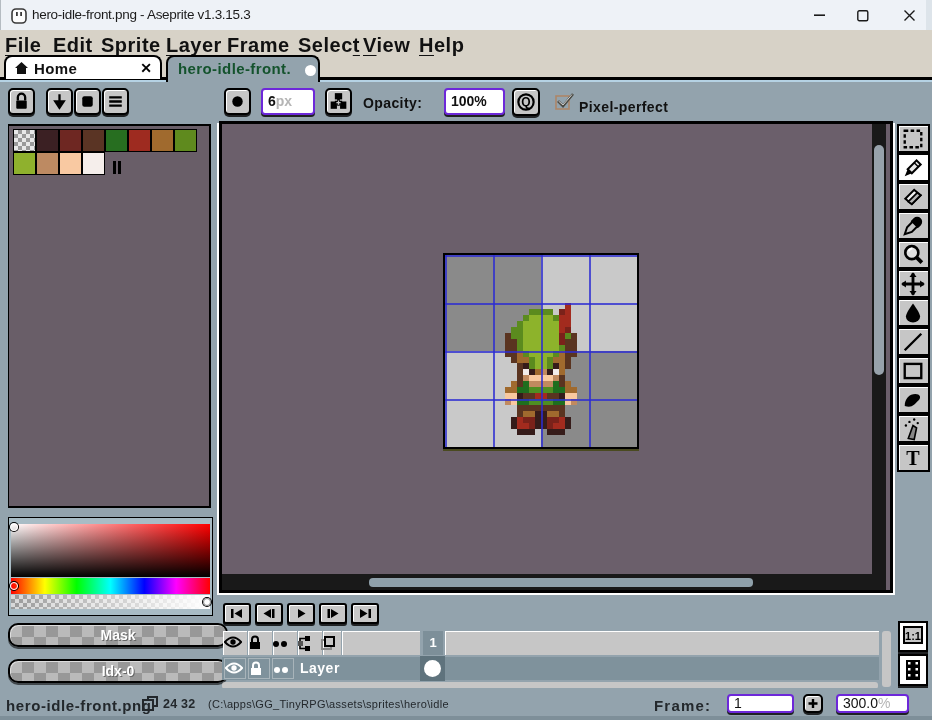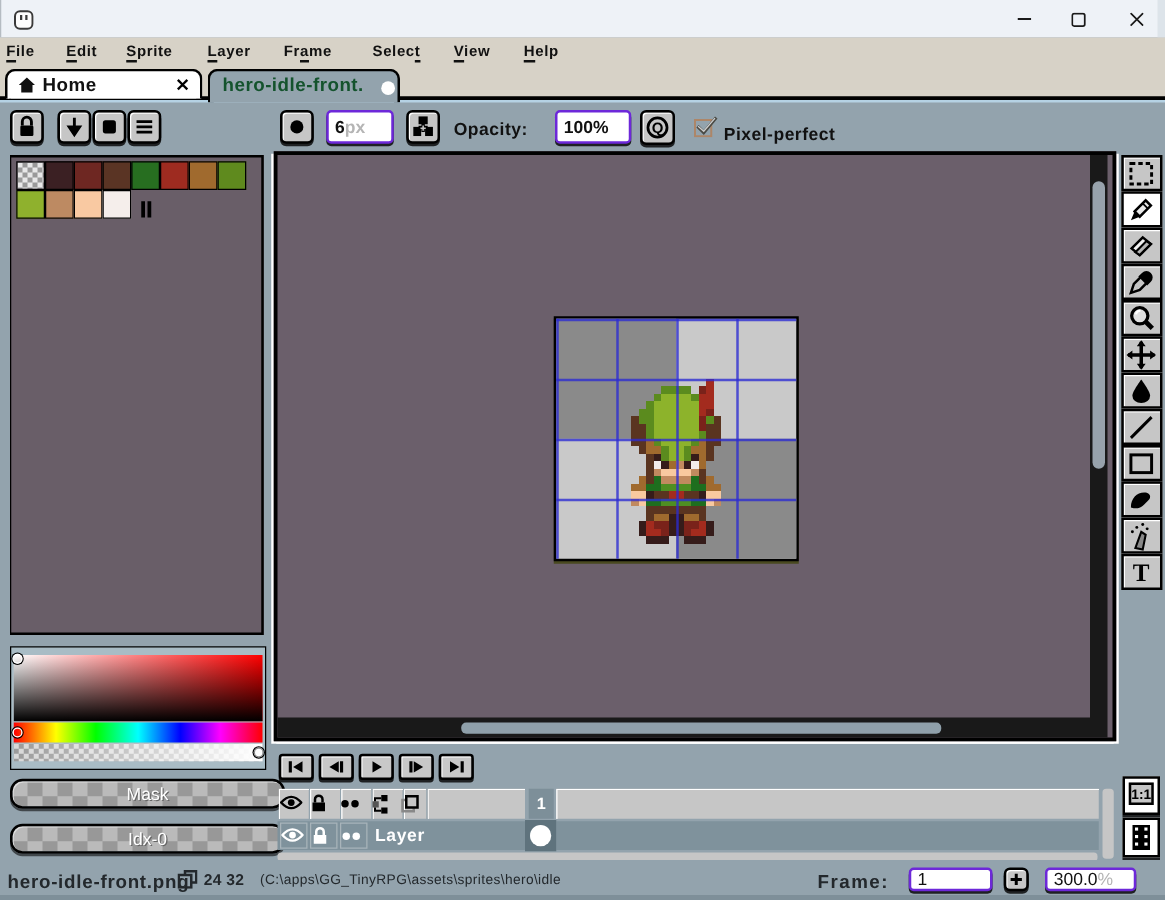--- a/index.html
+++ b/index.html
@@ -1,21 +1,21 @@
 <!DOCTYPE html>
 <html><head><meta charset="utf-8"><style>
 * { margin:0; padding:0; box-sizing:border-box; }
 html,body { width:932px; height:720px; overflow:hidden; background:#93a3ad;
   font-family:"Liberation Sans",sans-serif; }
 .abs { position:absolute; }
 #titlebar { position:absolute; left:0; top:0; width:932px; height:30px; background:#eef2f7;
   border-left:1px solid #b5bcc2; border-right:6px solid #dde4ea; }
 #titletxt { position:absolute; left:31px; top:7px; font-size:13.5px; letter-spacing:-0.3px; color:#1b1b1b; }
 #menubar { position:absolute; left:0; top:30px; width:932px; height:26px; background:#d7d2c7; }
-.menu { position:absolute; top:34px; font-size:12px; font-weight:bold; color:#111;
+.menu { position:absolute; top:34px; font-size:20px; font-weight:bold; color:#111;
   letter-spacing:0.5px; }
 .menu u { text-decoration-thickness:2px; text-underline-offset:3px; }
 #tabrow { position:absolute; left:0; top:56px; width:932px; height:24px; background:#d7d2c7; }
 #apparea { position:absolute; left:0; top:80px; width:932px; height:640px; background:#93a3ad; }
 .btn { position:absolute; background:#c6c6c6; border:2px solid #000; border-radius:5px;
   box-shadow:inset 1px 1px 0 #fff, 0 2px 0 rgba(10,10,10,0.85); }
 .btn svg { display:block; margin:auto; }
 #hometab { position:absolute; left:4px; top:55px; width:158px; height:24px; background:#ffffff;
   border:2px solid #000; border-bottom:none; border-radius:8px 8px 0 0;
   box-shadow:inset 1px 1px 0 #fff; z-index:6; }
@@ -41,39 +41,40 @@
 .gridv { position:absolute; top:255px; width:2px; height:192px; background:rgba(43,43,210,0.78); }
 .gridh { position:absolute; left:445px; width:192px; height:2px; background:rgba(43,43,210,0.78); }
 .tbtn { position:absolute; width:33px; height:29px; background:#c6c6c6; border:2px solid #000;
   box-shadow:inset 1px 1px 0 #fff; }
 .tbtn.sel { background:#fff; }
 #picker { position:absolute; left:8px; top:517px; width:205px; height:99px;
   background:#a9bcc5; border:1px solid #000; }
 #maskbtn,#idxbtn { position:absolute; left:8px; width:220px; height:24px;
   border:2px solid #000; border-radius:10px;
   background:repeating-conic-gradient(#989898 0% 25%, #bababa 0% 50%) 0 0/24px 24px;
-  color:#fff; font-weight:normal; font-size:14px; text-align:center; line-height:20px;
+  color:#fff; font-weight:bold; font-size:14px; text-align:center; line-height:20px;
   text-shadow:1px 1px 0 #666; box-shadow:inset 1px 1px 0 #ddd,0 2px 0 rgba(10,10,10,0.6); }
 #statusbar { position:absolute; left:0; top:688px; width:932px; height:32px; background:#93a3ad; }
 .stxt { position:absolute; font-size:13.5px; font-weight:bold; color:#23282c; letter-spacing:0.2px; }
 .pbtn { position:absolute; width:28px; height:21px; background:#c8c8c8; border:2px solid #000;
   border-radius:3px; box-shadow:inset 1px 1px 0 #fff,0 2px 0 rgba(10,10,10,0.85);
   color:#000; font-size:10px; text-align:center; line-height:17px; font-weight:bold; }
 .hc { position:absolute; height:24px; background:#c6c6c6; box-shadow:inset 1px 1px 0 #fff; }
 .lrow { position:absolute; background:#7f929c; }
 </style></head><body>
 
 <div id="apparea"></div>
 
 <div id="titlebar">
   <svg style="position:absolute;left:10px;top:8px" width="16" height="16" viewBox="0 0 16 16">
     <rect x="1" y="1" width="14" height="14" rx="4" fill="#fdfdfd" stroke="#3a3a3a" stroke-width="1.6"></rect>
     <rect x="5" y="4" width="1.8" height="4" fill="#3a3a3a"></rect>
     <rect x="9.2" y="4" width="1.8" height="4" fill="#3a3a3a"></rect>
   </svg>
+  <div id="titletxt">hero-idle-front.png - Aseprite v1.3.15.3</div>
   <svg style="position:absolute;left:813px;top:14px" width="11" height="3" viewBox="0 0 11 3">
       <line x1="0" y1="1.2" x2="11" y2="1.2" stroke="#1a1a1a" stroke-width="1.6"></line>
     </svg>
   <svg style="position:absolute;left:856px;top:10px" width="12" height="12" viewBox="0 0 12 12">
       <rect x="0.8" y="0.8" width="10" height="10" rx="1.5" fill="none" stroke="#1a1a1a" stroke-width="1.4"></rect>
     </svg>
   <svg style="position:absolute;left:903px;top:10px" width="11" height="11" viewBox="0 0 11 11">
       <path d="M0.5 0.5 L10.5 10.5 M10.5 0.5 L0.5 10.5" stroke="#1a1a1a" stroke-width="1.4"></path>
     </svg>
 </div>

